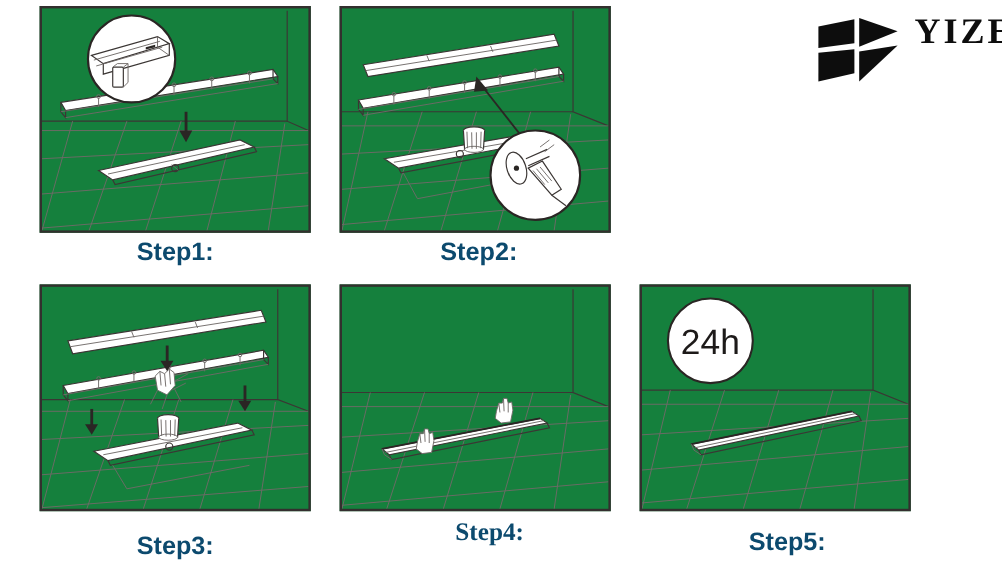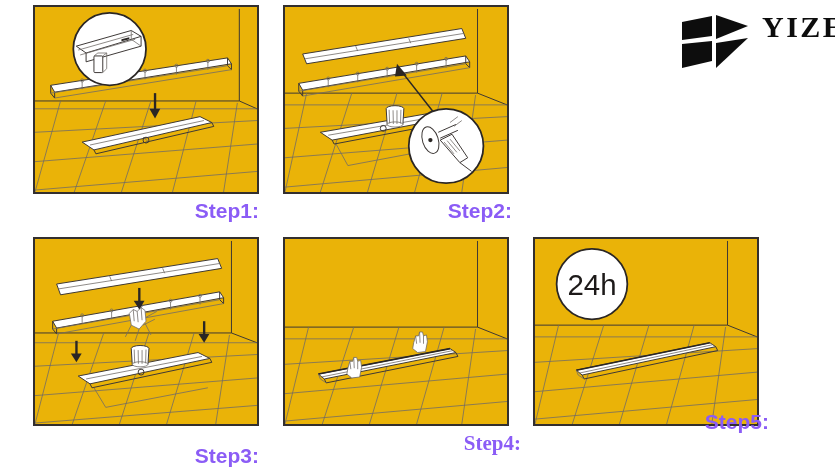--- a/index.html
+++ b/index.html
@@ -35,49 +35,49 @@
     font-weight: 700;
     letter-spacing: 2.5px;
     color: #0d0d0d;
     line-height: 1;
     white-space: nowrap;
   }
 
   
   .panel {
     position: absolute;
-    background: #eab308;
+    background: #15803d;
     border: 2px solid #332f2e;
     box-sizing: border-box;
   }
   .panel svg { display: block; width: 100%; height: 100%; }
 
   .step-label {
     position: absolute;
-    text-align: right;
+    text-align: center;
     font-family: "Liberation Sans", sans-serif;
     font-size: 21px;
     font-weight: 700;
-    color: #8b5cf6;
+    color: #0c4a6e;
     letter-spacing: 0px;
     white-space: nowrap;
   }
 
   
   #panel-1 { left: 33px;  top: 5px;   width: 226px; height: 189px; }
   #panel-2 { left: 283px; top: 5px;   width: 226px; height: 189px; }
   #panel-3 { left: 33px;  top: 237px; width: 226px; height: 189px; }
   #panel-4 { left: 283px; top: 237px; width: 226px; height: 189px; }
   #panel-5 { left: 533px; top: 237px; width: 226px; height: 189px; }
 
   #label-1 { left: 33px;  top: 199px; width: 226px; }
   #label-2 { left: 286px; top: 199px; width: 226px; }
   #label-3 { left: 33px;  top: 444px; width: 226px; }
   #label-4 { left: 295px; top: 431px; width: 226px; font-family: Liberation Serif, serif; }
-  #label-5 { left: 543px; top: 410px; width: 226px; }
+  #label-5 { left: 543px; top: 440px; width: 226px; }
 
   
   .ln   { fill: none; stroke: #3b3634; stroke-width: 1; }
   .ln-t { fill: none; stroke: #6f6a67; stroke-width: 0.8; }
   .ln-b { fill: none; stroke: #2a2624; stroke-width: 1.6; }
   .fillw { fill: #ffffff; stroke: #3b3634; stroke-width: 1; }
   .fillw-t { fill: #ffffff; stroke: #6f6a67; stroke-width: 0.8; }
   .solid { fill: #2a2624; stroke: none; }
   .badge-txt {
     font-family: "Liberation Sans", sans-serif;

